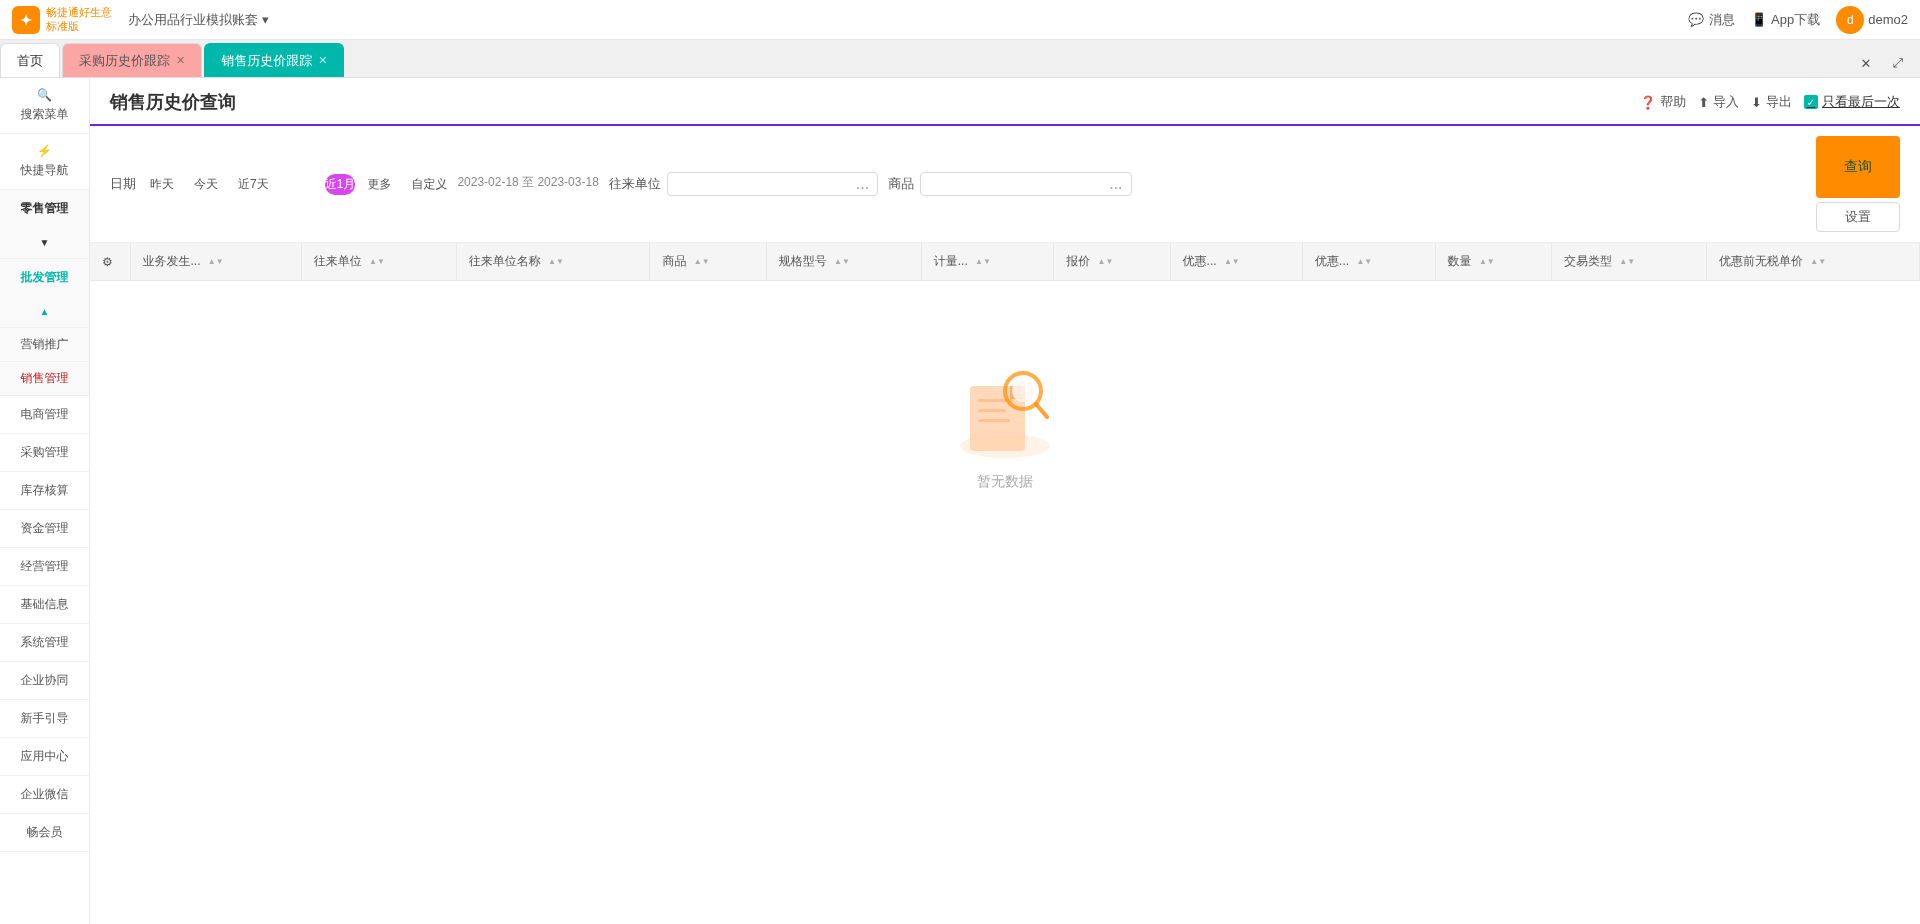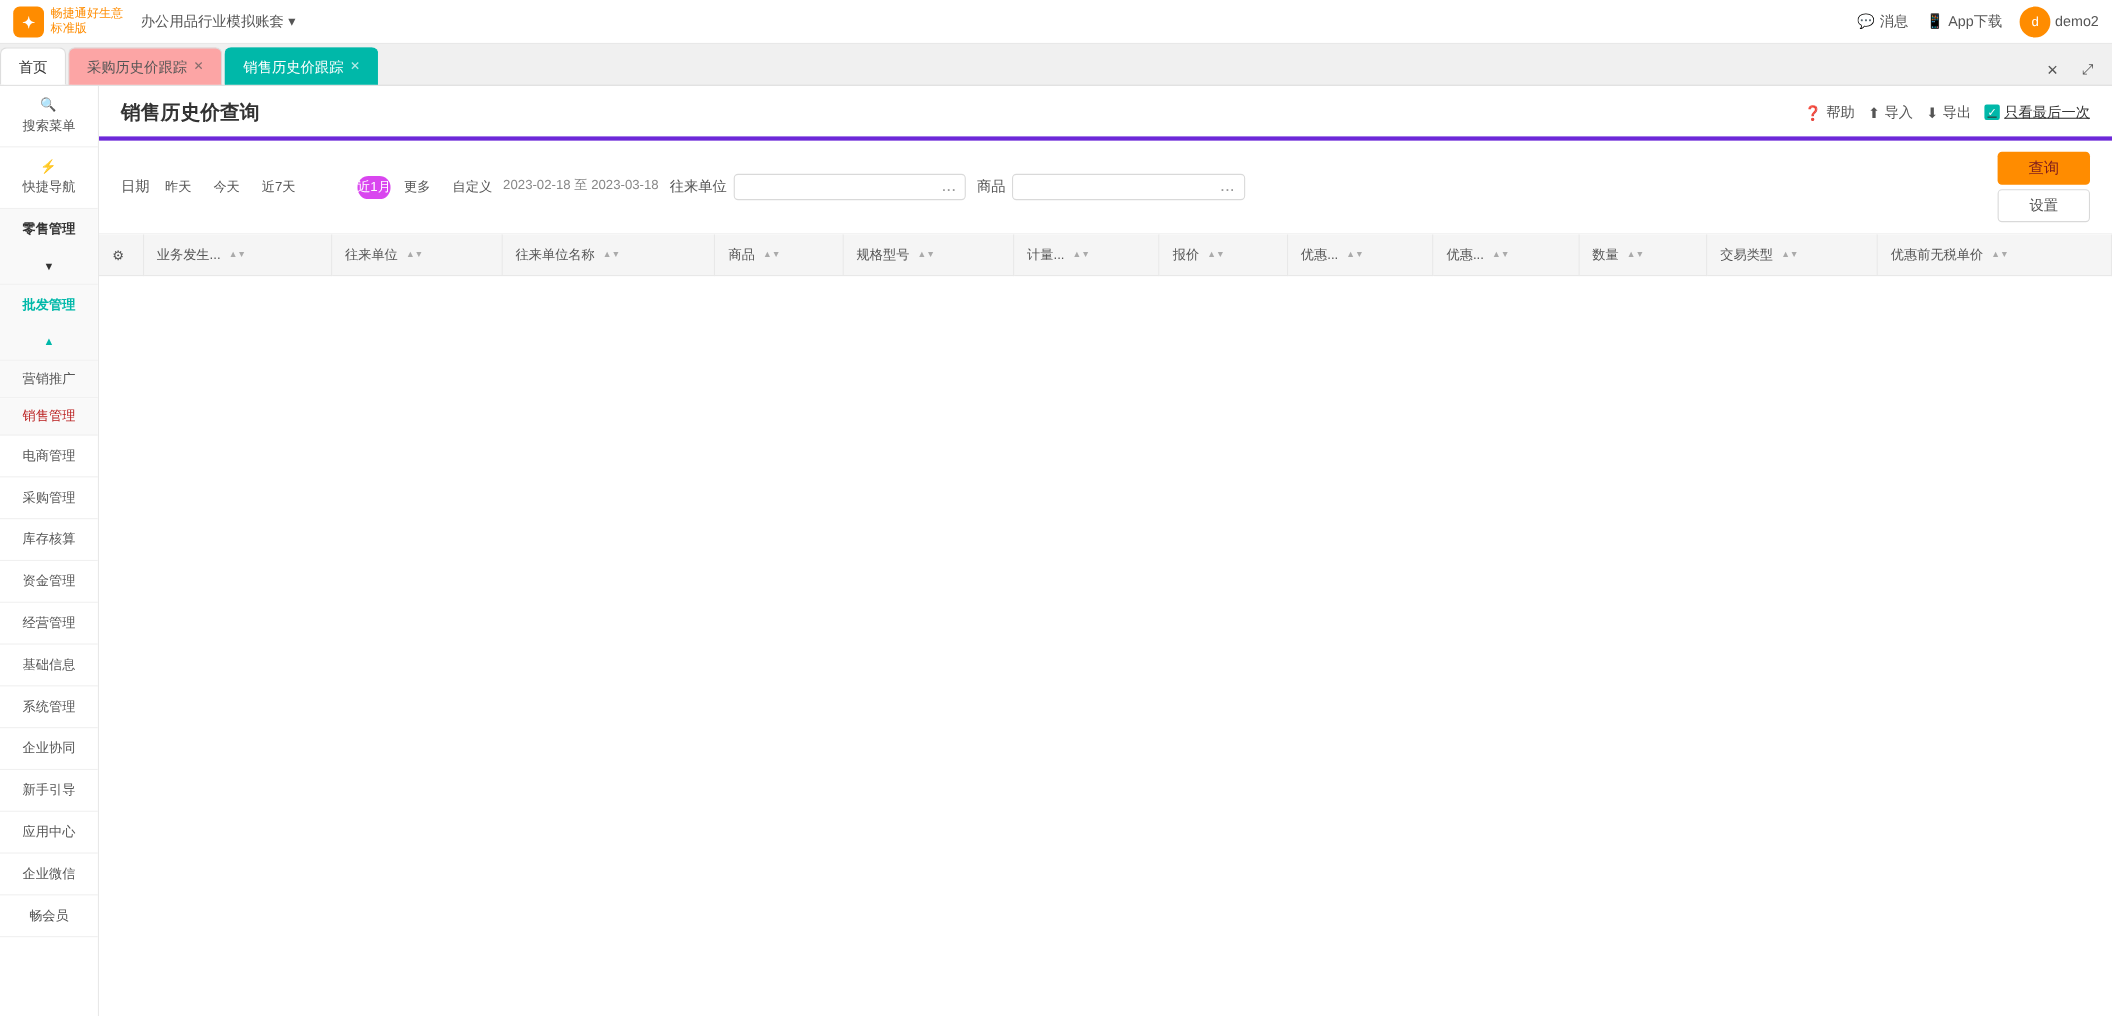--- a/index.html
+++ b/index.html
@@ -34,40 +34,40 @@
     .sidebar-item.section-header { background: #f9f9f9; color: #333; font-weight: bold; font-size: 12px; gap: 20px; }
     .sidebar-item.section-header.expanded { color: #00b8a9; }
     .sidebar-arrow { font-size: 10px; }
     .sidebar-sub { padding: 8px 4px; text-align: center; cursor: pointer; font-size: 12px; color: #555; background: #f9f9f9; border-bottom: 1px solid #f0f0f0; }
     .sidebar-sub.active { color: #b91c1c; font-weight: normal; }
 
     
     .content { flex: 1; display: flex; flex-direction: column; overflow: hidden; background: #fff; }
 
     
-    .page-header { padding: 12px 20px 10px; border-bottom: 4px solid #6d28d9; display: flex; align-items: center; justify-content: space-between; background: #fff; }
+    .page-header { padding: 12px 20px 10px; border-bottom: 2px solid #6d28d9; display: flex; align-items: center; justify-content: space-between; background: #fff; }
     .page-title { font-size: 18px; font-weight: bold; color: #333; }
     .page-actions { display: flex; align-items: center; gap: 12px; }
     .page-action { display: flex; align-items: center; gap: 4px; font-size: 13px; color: #555; cursor: pointer; }
     .checkbox-wrap { display: flex; align-items: center; gap: 4px; font-size: 13px; text-decoration: underline; }
     .checkbox-checked { width: 14px; height: 14px; background: #00b8a9; border-radius: 2px; display: flex; align-items: center; justify-content: center; }
     .checkbox-checked::after { content: '✓'; color: #fff; font-size: 10px; }
 
     
     .filter-bar { padding: 10px 20px; border-bottom: 1px solid #f0f0f0; background: #fff; display: flex; flex-wrap: wrap; align-items: center; gap: 10px; }
     .filter-group { display: flex; align-items: center; gap: 6px; }
     .filter-label { font-size: 13px; color: #555; }
     .date-range-options { display: flex; align-items: center; gap: 4px; }
     .date-opt { padding: 2px 8px; border-radius: 3px; font-size: 12px; color: #555; cursor: pointer; }
     .date-opt.active { background: #d946ef; color: #fff; border-radius: 10px; padding: 2px 0; margin-left: 44px; }
     .date-range-text { font-size: 12px; color: #888; }
     .filter-input-wrap { display: flex; align-items: center; gap: 4px; border: 1px solid #d9d9d9; border-radius: 4px; padding: 3px 8px; min-width: 200px; background: #fff; }
     .filter-input { border: none; outline: none; font-size: 13px; width: 100%; }
     .filter-dots { color: #999; cursor: pointer; font-size: 16px; line-height: 1; }
-    .query-btn { background: #ff8c00; color: #7f1d1d; border: none; border-radius: 4px; padding: 6px 20px; font-size: 14px; cursor: pointer; }
+    .query-btn { background: #ff8c00; color: #14532d; border: none; border-radius: 4px; padding: 22px 20px; font-size: 14px; cursor: pointer; }
     .settings-btn { background: #fff; color: #555; border: 1px solid #d9d9d9; border-radius: 4px; padding: 5px 28px; font-size: 13px; cursor: pointer; }
 
     
     .table-area { flex: 1; overflow: auto; padding: 0; }
     .data-table { width: 100%; border-collapse: collapse; min-width: 1200px; }
     .data-table thead tr { background: #f5f5f5; border-bottom: 1px solid #e8e8e8; }
     .data-table th { padding: 10px 12px; text-align: left; font-size: 12px; color: #555; font-weight: normal; border-bottom: 1px solid #e8e8e8; border-right: 1px solid #e8e8e8; white-space: nowrap; }
     .data-table th .sort-arrows { display: inline-flex; flex-direction: column; margin-left: 4px; font-size: 8px; color: #aaa; vertical-align: middle; }
     .th-settings { width: 40px; text-align: center; }
     .empty-area { display: flex; flex-direction: column; align-items: center; justify-content: center; padding: 80px 0; }
@@ -306,15 +306,38 @@
             <th>
               <span>优惠前无税单价</span>
               <span class="sort-arrows">▲▼</span>
             </th>
           </tr>
         </thead>
         <tbody>
         </tbody>
       </table>
 
+      <div class="empty-area">
+        <div class="empty-illustration">
+          <svg width="120" height="100" viewBox="0 0 120 100" xmlns="http://www.w3.org/2000/svg">
+
+            <ellipse cx="60" cy="85" rx="45" ry="12" fill="#ffe8d0" opacity="0.5"></ellipse>
+
+            <rect x="25" y="25" width="55" height="65" rx="4" fill="#ffd0a8" opacity="0.8"></rect>
+
+            <rect x="33" y="38" width="35" height="3" rx="2" fill="#ffb07a" opacity="0.6"></rect>
+            <rect x="33" y="48" width="28" height="3" rx="2" fill="#ffb07a" opacity="0.6"></rect>
+            <rect x="33" y="58" width="32" height="3" rx="2" fill="#ffb07a" opacity="0.6"></rect>
+
+            <polygon points="65,25 80,25 80,38 65,38" fill="#ffb07a" opacity="0.7"></polygon>
+            <polygon points="65,25 80,38 65,38" fill="#ff9a50" opacity="0.5"></polygon>
+
+            <circle cx="78" cy="30" r="18" fill="none" stroke="#ff8c00" stroke-width="4" opacity="0.7"></circle>
+            <circle cx="78" cy="30" r="11" fill="#fff9f5" opacity="0.8"></circle>
+
+            <line x1="91" y1="43" x2="102" y2="56" stroke="#ff8c00" stroke-width="4" stroke-linecap="round" opacity="0.8"></line>
+          </svg>
+        </div>
+        <div class="empty-text">暂无数据</div>
+      </div>
     </div>
   </div>
 </div>
 
 </body></html>

